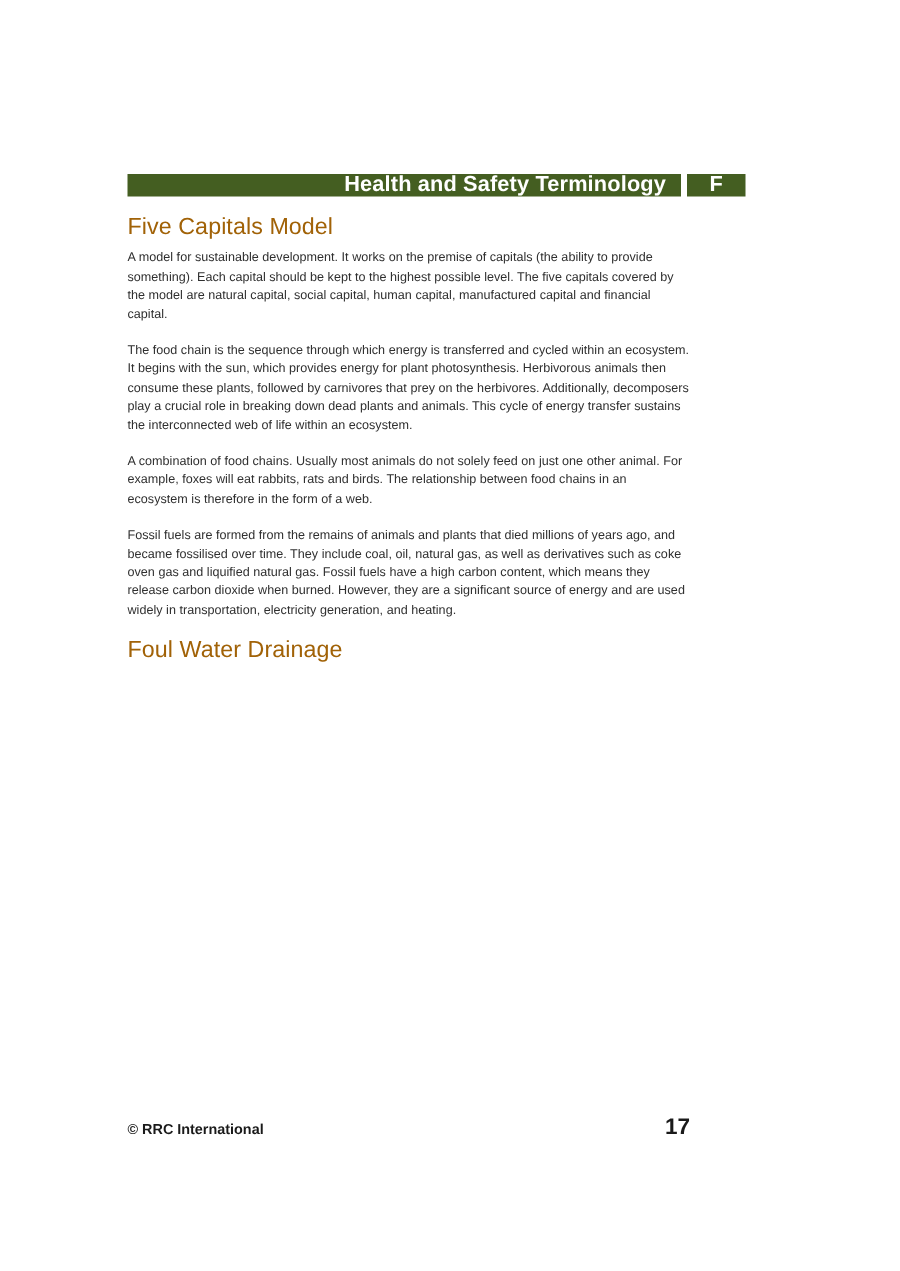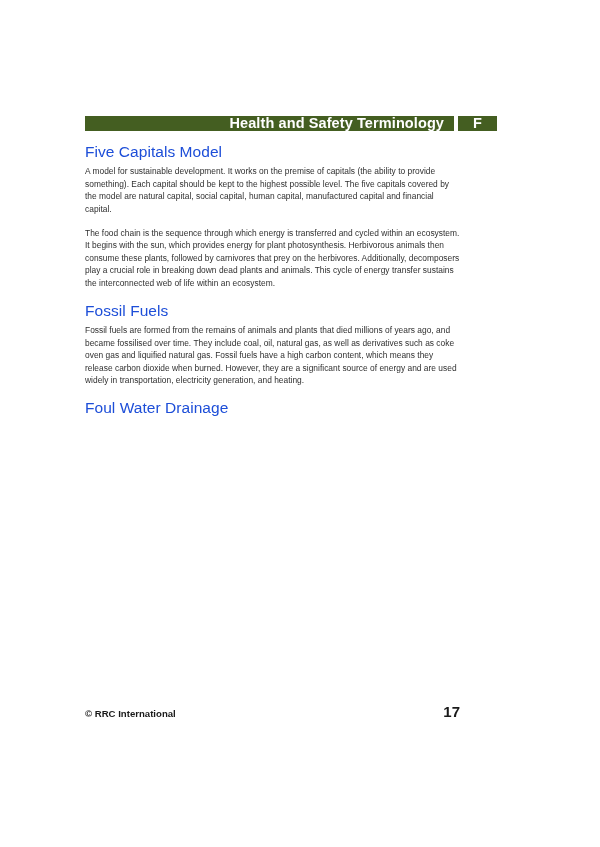--- a/index.html
+++ b/index.html
@@ -70,21 +70,21 @@
   .content {
     position: absolute;
     left: 85px;
     top: 142px;
     width: 375px;
   }
   .section {
     margin: 0 0 6px 0;
   }
   .section-heading {
-    color: #1d4ed8;
+    color: #a16207;
     font-size: 15.5px;
     font-weight: normal;
     line-height: 1.25;
     margin: 0 0 4px 0;
     letter-spacing: 0.05px;
   }
   .section-body {
     color: #2f2f2f;
     font-size: 8.4px;
     line-height: 12.4px;
@@ -93,21 +93,21 @@
     letter-spacing: 0.02px;
   }
   .section + .section {
     margin-top: 0;
   }
 
   
   .footer {
     position: absolute;
     left: 85px;
-    top: 704px;
+    top: 744px;
     width: 375px;
     display: flex;
     align-items: baseline;
     justify-content: space-between;
   }
   .footer-copyright {
     color: #1a1a1a;
     font-size: 9.6px;
     font-weight: bold;
     line-height: 1;
@@ -139,24 +139,24 @@
     <div class="section">
       <h2 class="section-heading">Five Capitals Model</h2>
       <p class="section-body">A model for sustainable development. It works on the premise of capitals (the ability to provide something). Each capital should be kept to the highest possible level. The five capitals covered by the model are natural capital, social capital, human capital, manufactured capital and financial capital.</p>
     </div>
 
     <div class="section">
       <p class="section-body">The food chain is the sequence through which energy is transferred and cycled within an ecosystem. It begins with the sun, which provides energy for plant photosynthesis. Herbivorous animals then consume these plants, followed by carnivores that prey on the herbivores. Additionally, decomposers play a crucial role in breaking down dead plants and animals. This cycle of energy transfer sustains the interconnected web of life within an ecosystem.</p>
     </div>
 
     <div class="section">
+      <p class="section-body">A combination of food chains. Usually most animals do not solely feed on just one other animal. For example, foxes will eat rabbits, rats and birds. The relationship between food chains in an ecosystem is therefore in the form of a web.</p>
     </div>
 
     <div class="section">
-      <h2 class="section-heading">Fossil Fuels</h2>
       <p class="section-body">Fossil fuels are formed from the remains of animals and plants that died millions of years ago, and became fossilised over time. They include coal, oil, natural gas, as well as derivatives such as coke oven gas and liquified natural gas. Fossil fuels have a high carbon content, which means they release carbon dioxide when burned. However, they are a significant source of energy and are used widely in transportation, electricity generation, and heating.</p>
     </div>
 
     <div class="section">
       <h2 class="section-heading">Foul Water Drainage</h2>
     </div>
 
   </div>
 
   <div class="footer">

